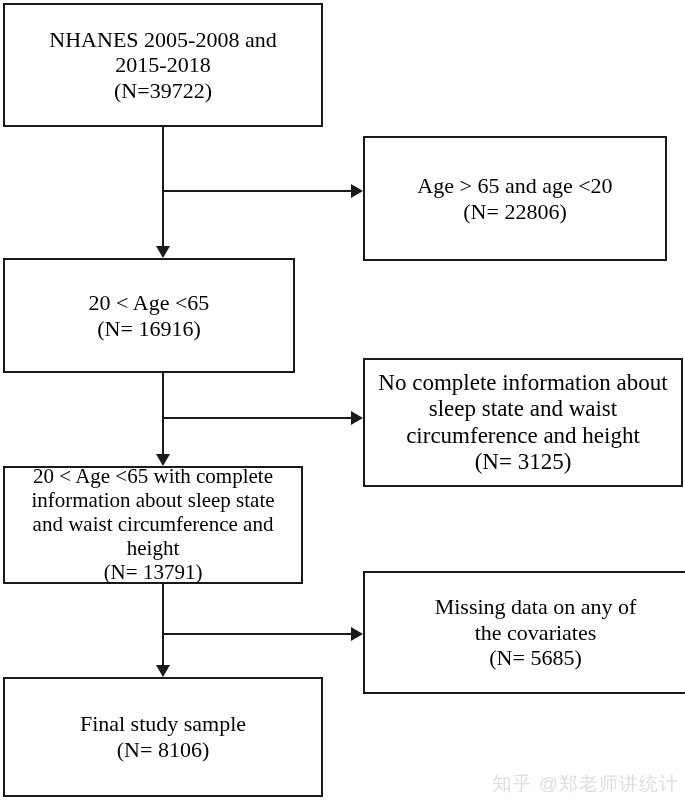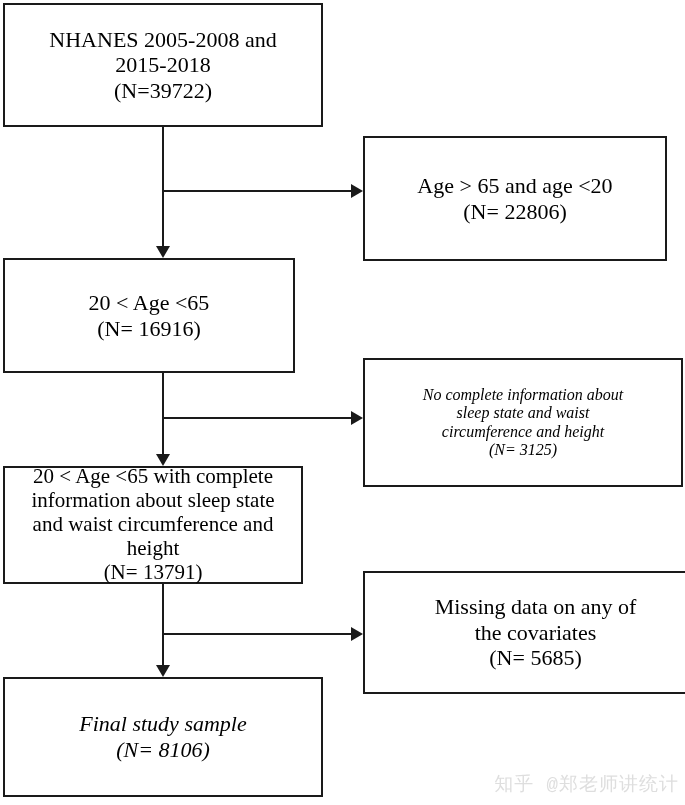--- a/index.html
+++ b/index.html
@@ -32,25 +32,25 @@
     font-size: 22px;
     color: #000000;
     padding: 2px 4px;
     white-space: pre-line;
   }
   
   #box-source      { left: 3px;  top: 3px;   width: 320px; height: 124px; }
   #box-age-kept    { left: 3px;  top: 258px; width: 292px; height: 115px; }
   #box-complete    { left: 3px;  top: 466px; width: 300px; height: 118px;
                      font-size: 21px; line-height: 1.14; }
-  #box-final       { left: 3px;  top: 677px; width: 320px; height: 120px; font-style: italic; }
+  #box-final       { left: 3px;  top: 677px; width: 320px; height: 120px; }
   
   #box-excl-age    { left: 363px; top: 136px; width: 304px; height: 125px; }
   #box-excl-info   { left: 363px; top: 358px; width: 320px; height: 129px;
-                     font-size: 16px; line-height: 1.14; font-style: italic; }
+                     font-size: 23px; line-height: 1.14; }
   #box-excl-cov    { left: 363px; top: 571px; width: 345px; height: 123px; }
 
   
   .v-line {
     position: absolute;
     width: 2px;
     background: #1a1a1a;
   }
   .h-line {
     position: absolute;
@@ -86,21 +86,21 @@
   #arrow-to-excl-age  { left: 351px; top: 184px; }
   #arrow-to-excl-info { left: 351px; top: 411px; }
   #arrow-to-excl-cov  { left: 351px; top: 627px; }
 
   #watermark {
     position: absolute;
     right: 6px;
     bottom: 8px;
     font-size: 19px;
     color: #dedede;
-    font-family: Liberation Mono, monospace;
+    font-family: Liberation Sans, sans-serif;
     letter-spacing: 1px;
     user-select: none;
   }
 </style>
 </head>
 <body>
 
 <div id="flow-root">
 
   <div class="flow-box" id="box-source">NHANES 2005-2008 and

